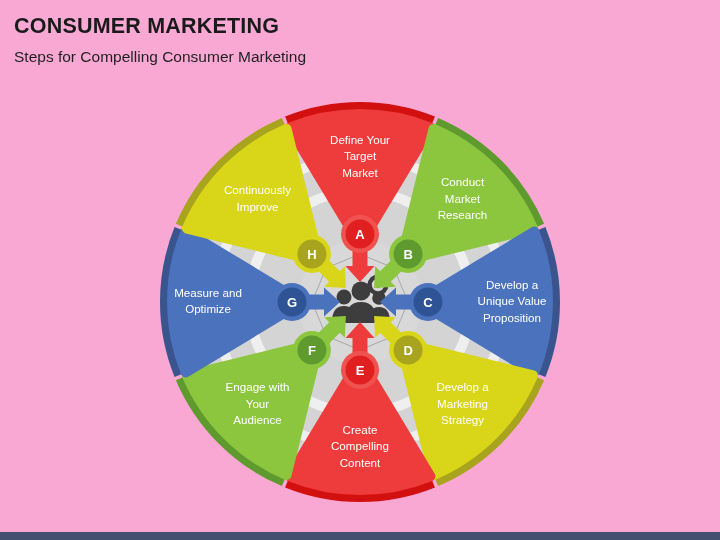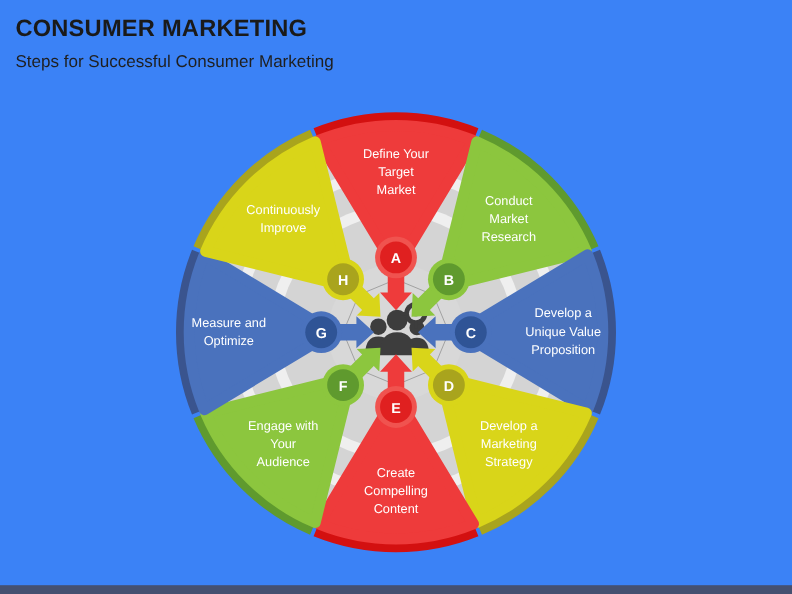--- a/index.html
+++ b/index.html
@@ -10,21 +10,21 @@
     width: 720px;
     height: 540px;
     background: #f1f1f1;
     font-family: "Liberation Sans", sans-serif;
     overflow: hidden;
     position: relative;
   }
   #slide {
     position: absolute;
     inset: 0;
-    background: #3b82f6;
+    background: #f9a8d4;
   }
   #title {
     position: absolute;
     left: 14px;
     top: 14px;
     font-size: 21.5px;
     font-weight: bold;
     color: #1a1a1a;
     letter-spacing: 0.2px;
     white-space: nowrap;
@@ -73,21 +73,21 @@
     text-anchor: middle;
     dominant-baseline: central;
   }
 </style>
 </head>
 <body>
 
 <div id="slide">
 
   <div id="title">CONSUMER MARKETING</div>
-  <div id="subtitle">Steps for Successful Consumer Marketing</div>
+  <div id="subtitle">Steps for Compelling Consumer Marketing</div>
 
   <div id="diagram-wrap">
     <svg class="diagram" viewBox="0 0 440 440" xmlns="http://www.w3.org/2000/svg">
       <g id="rings">
           <circle cx="220" cy="220" r="174" fill="#d4d4d4"></circle>
           <circle cx="220" cy="220" r="150" fill="#efefef"></circle>
           <circle cx="220" cy="220" r="140" fill="#d4d4d4"></circle>
           <circle cx="220" cy="220" r="116" fill="#efefef"></circle>
           <circle cx="220" cy="220" r="106" fill="#d4d4d4"></circle>
           <circle cx="220" cy="220" r="62" fill="#d8d8d8"></circle>

